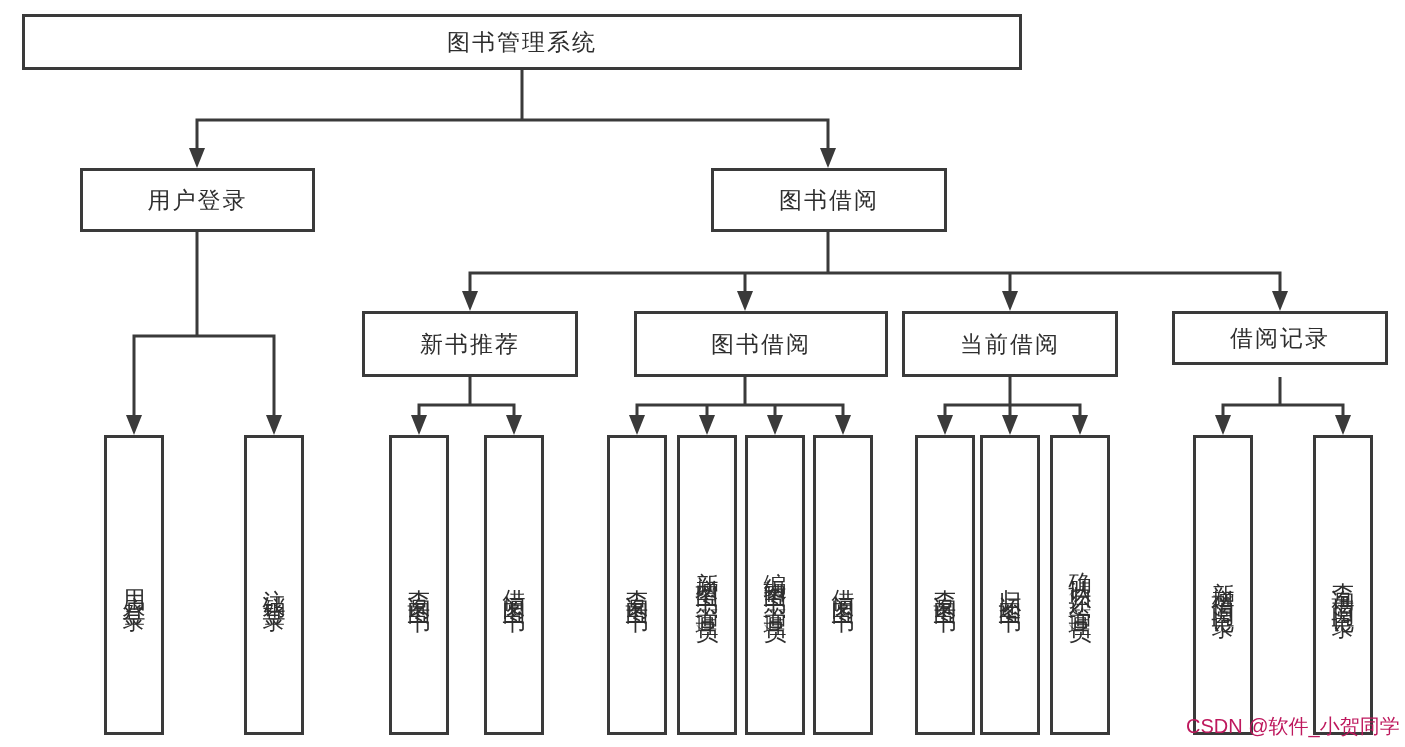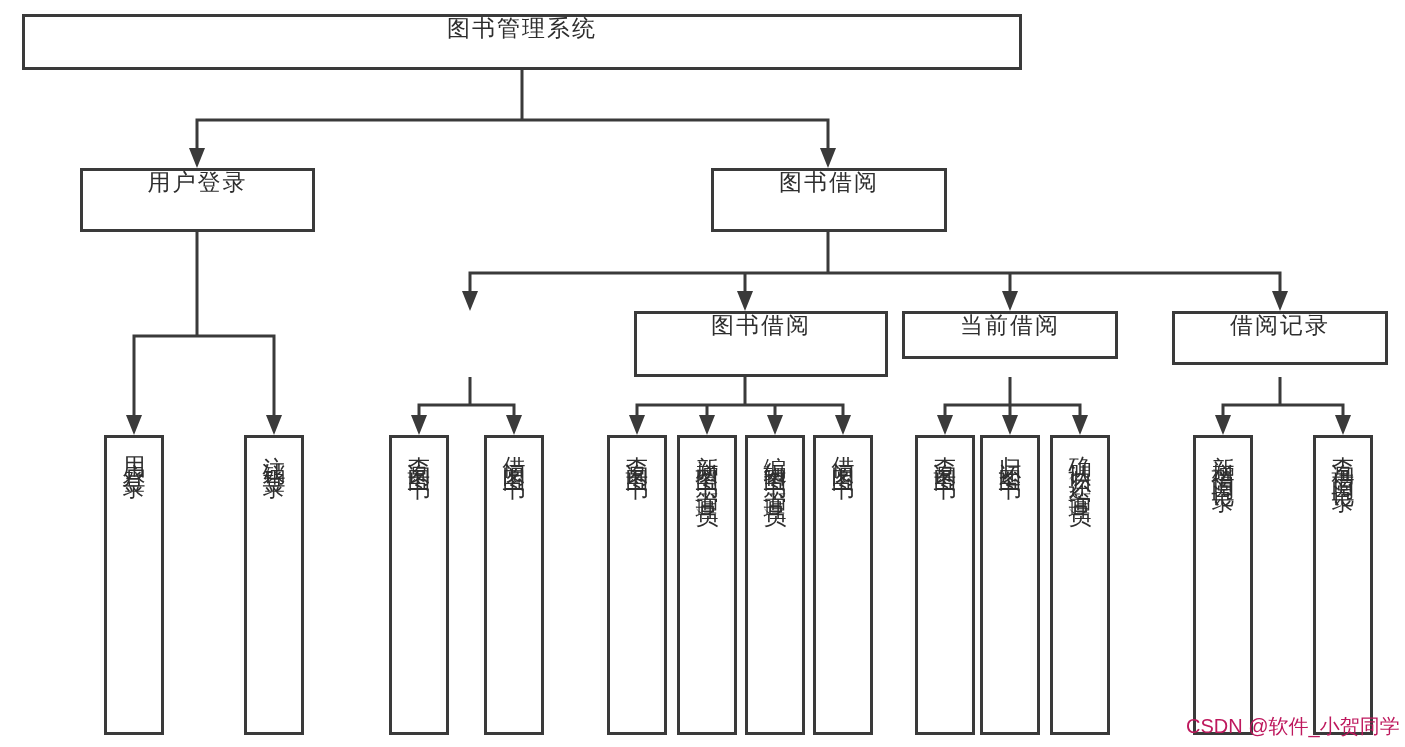--- a/index.html
+++ b/index.html
@@ -16,21 +16,21 @@
     left: 0; top: 0;
     width: 1405px; height: 747px;
     z-index: 1;
   }
   .box {
     position: absolute;
     box-sizing: border-box;
     border: 3px solid #3a3a3a;
     background: #ffffff;
     display: flex;
-    align-items: flex-start;
+    align-items: center;
     justify-content: center;
     z-index: 2;
   }
   .box .lbl {
     color: #2e2e2e;
     font-size: 23px;
     letter-spacing: 2px;
     white-space: nowrap;
     line-height: 1;
   }
@@ -116,24 +116,27 @@
     <span class="lbl">图书管理系统</span>
   </div>
 
   <div class="box h" style="left:80px;top:168px;width:235px;height:64px">
     <span class="lbl">用户登录</span>
   </div>
   <div class="box h" style="left:711px;top:168px;width:236px;height:64px">
     <span class="lbl">图书借阅</span>
   </div>
 
+  <div class="box h" style="left:362px;top:311px;width:216px;height:66px">
+    <span class="lbl">新书推荐</span>
+  </div>
   <div class="box h" style="left:634px;top:311px;width:254px;height:66px">
     <span class="lbl">图书借阅</span>
   </div>
-  <div class="box h" style="left:902px;top:311px;width:216px;height:48px">
+  <div class="box h" style="left:902px;top:311px;width:216px;height:66px">
     <span class="lbl">当前借阅</span>
   </div>
   <div class="box h" style="left:1172px;top:311px;width:216px;height:54px">
     <span class="lbl">借阅记录</span>
   </div>
 
   <div class="box v" style="left:104px;top:435px;width:60px;height:300px">
     <span class="lbl">用户登录</span>
   </div>
   <div class="box v" style="left:244px;top:435px;width:60px;height:300px">

